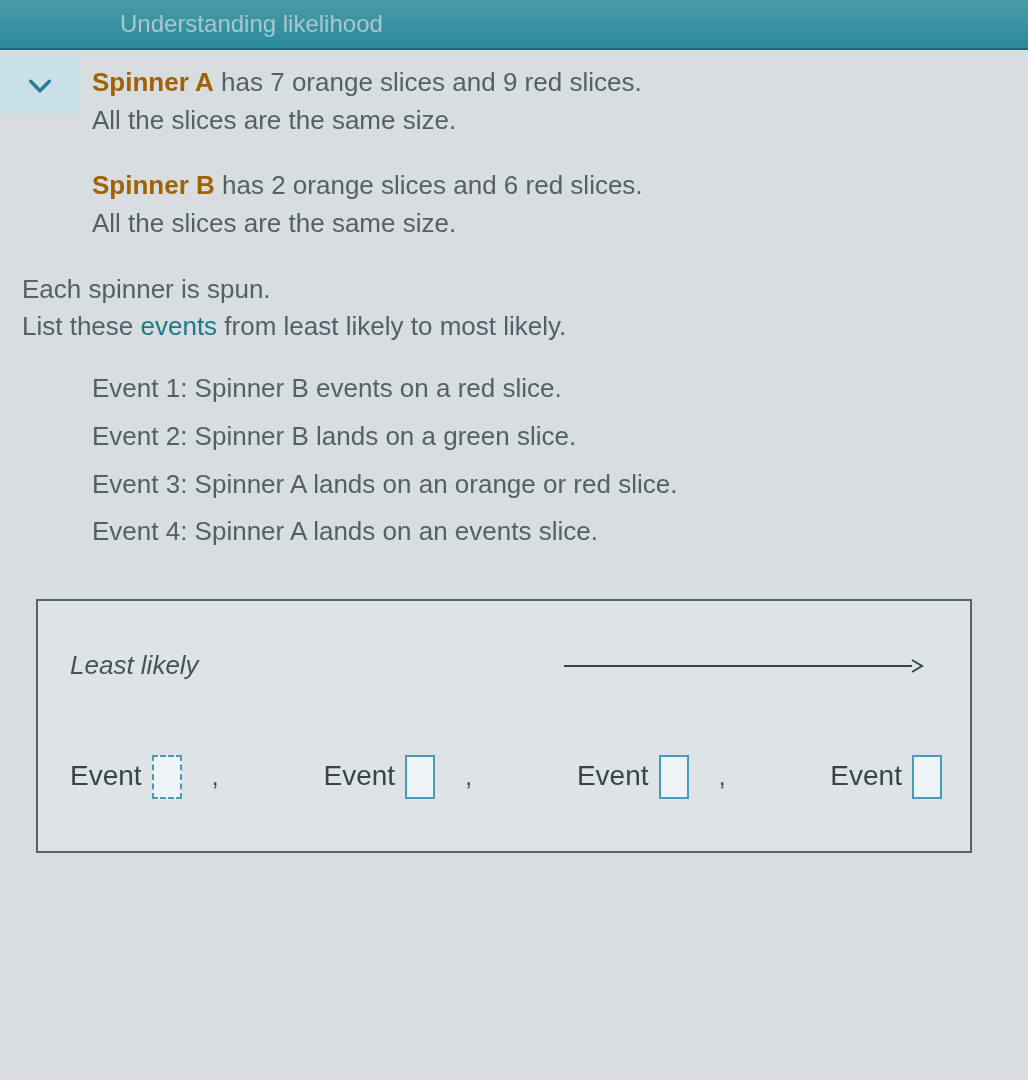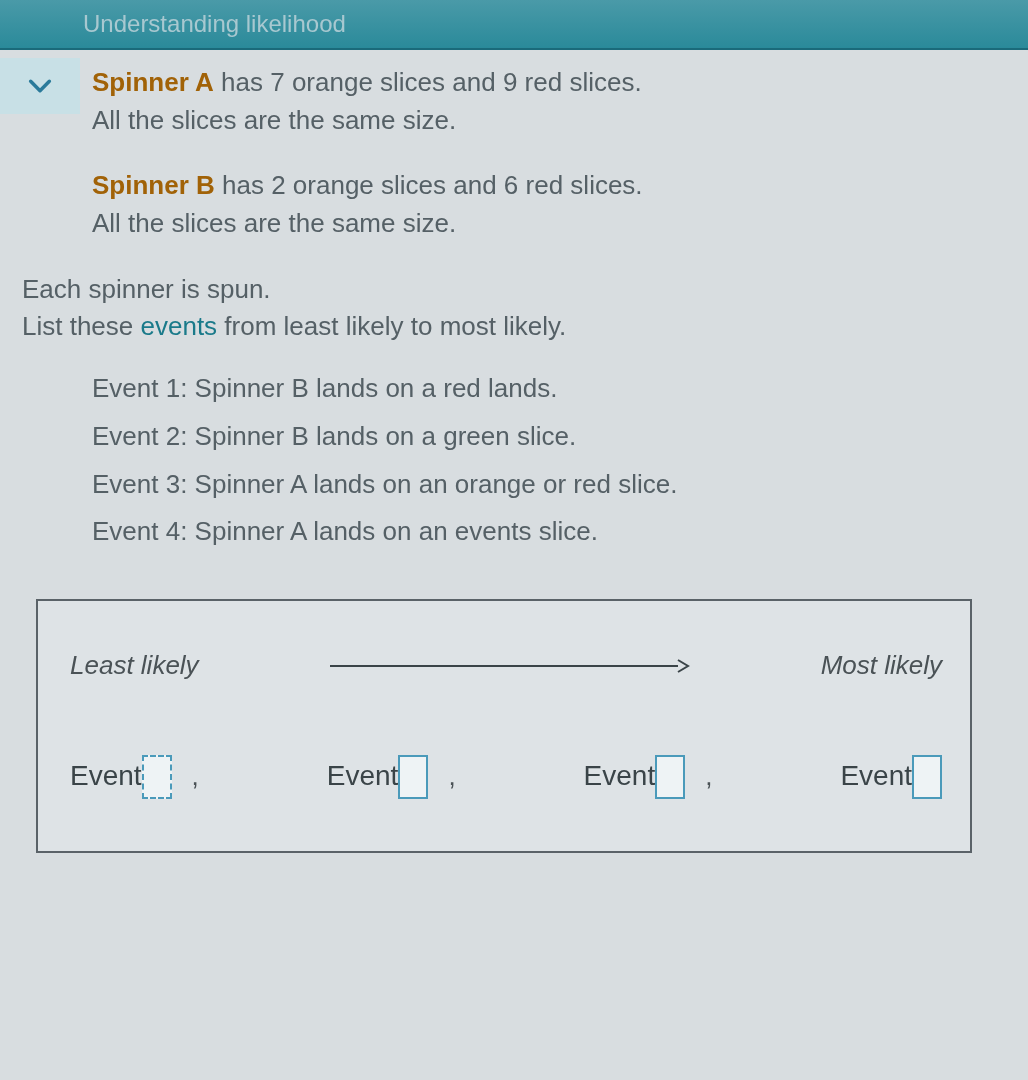--- a/index.html
+++ b/index.html
@@ -8,21 +8,21 @@
       background: #d8dde0;
       width: 1028px;
       height: 1080px;
       overflow: hidden;
     }
     .header-bar {
       background: linear-gradient(180deg, #4a9aa8 0%, #2a8a9a 100%);
       height: 50px;
       display: flex;
       align-items: center;
-      padding-left: 83px;
+      padding-left: 120px;
       color: #a8c8d0;
       font-size: 24px;
       border-bottom: 2px solid #1a6a7a;
     }
     .content-wrapper {
       display: flex;
       padding-top: 8px;
     }
     .chevron-box {
       width: 80px;
@@ -77,20 +77,21 @@
     .input-row {
       display: flex;
       align-items: center;
       justify-content: space-between;
       color: #3a4448;
       font-size: 28px;
     }
     .ev-input-group {
       display: flex;
       align-items: center;
+      gap: 10px;
       justify-content: flex-end;
     }
     .input-slot {
       width: 30px;
       height: 44px;
       border: 2px solid #4a9aba;
       background: #eef3f5;
       display: inline-block;
       vertical-align: middle;
     }
@@ -127,34 +128,33 @@
       <span class="spinner-name">Spinner B</span><span> has 2 orange slices and 6 red slices.</span><br>
       <span>All the slices are the same size.</span>
     </div>
 
     <div class="outdent">
       <span>Each spinner is spun.</span><br>
       <span>List these </span><span class="events-link">events</span><span> from least likely to most likely.</span>
     </div>
 
     <div class="events-list">
-      <div class="ev-line">Event 1: Spinner B lands on a red lands.</div>
+      <div class="ev-line">Event 1: Spinner B events on a red slice.</div>
       <div class="ev-line">Event 2: Spinner B lands on a green slice.</div>
       <div class="ev-line">Event 3: Spinner A lands on an orange or red slice.</div>
       <div class="ev-line">Event 4: Spinner A lands on an events slice.</div>
     </div>
 
     <div class="answer-box">
       <div class="likelihood-row">
         <span>Least likely</span>
         <svg class="arrow-svg" width="360" height="20" viewBox="0 0 360 20">
           <line x1="0" y1="10" x2="348" y2="10" stroke="#3a4448" stroke-width="2"></line>
           <path d="M348 4 L358 10 L348 16" fill="none" stroke="#3a4448" stroke-width="2"></path>
         </svg>
-        <span>Most likely</span>
       </div>
 
       <div class="input-row">
         <div class="ev-input-group">
           <span>Event</span>
           <span class="input-slot first"></span>
           <span class="comma">,</span>
         </div>
         <div class="ev-input-group">
           <span>Event</span>

